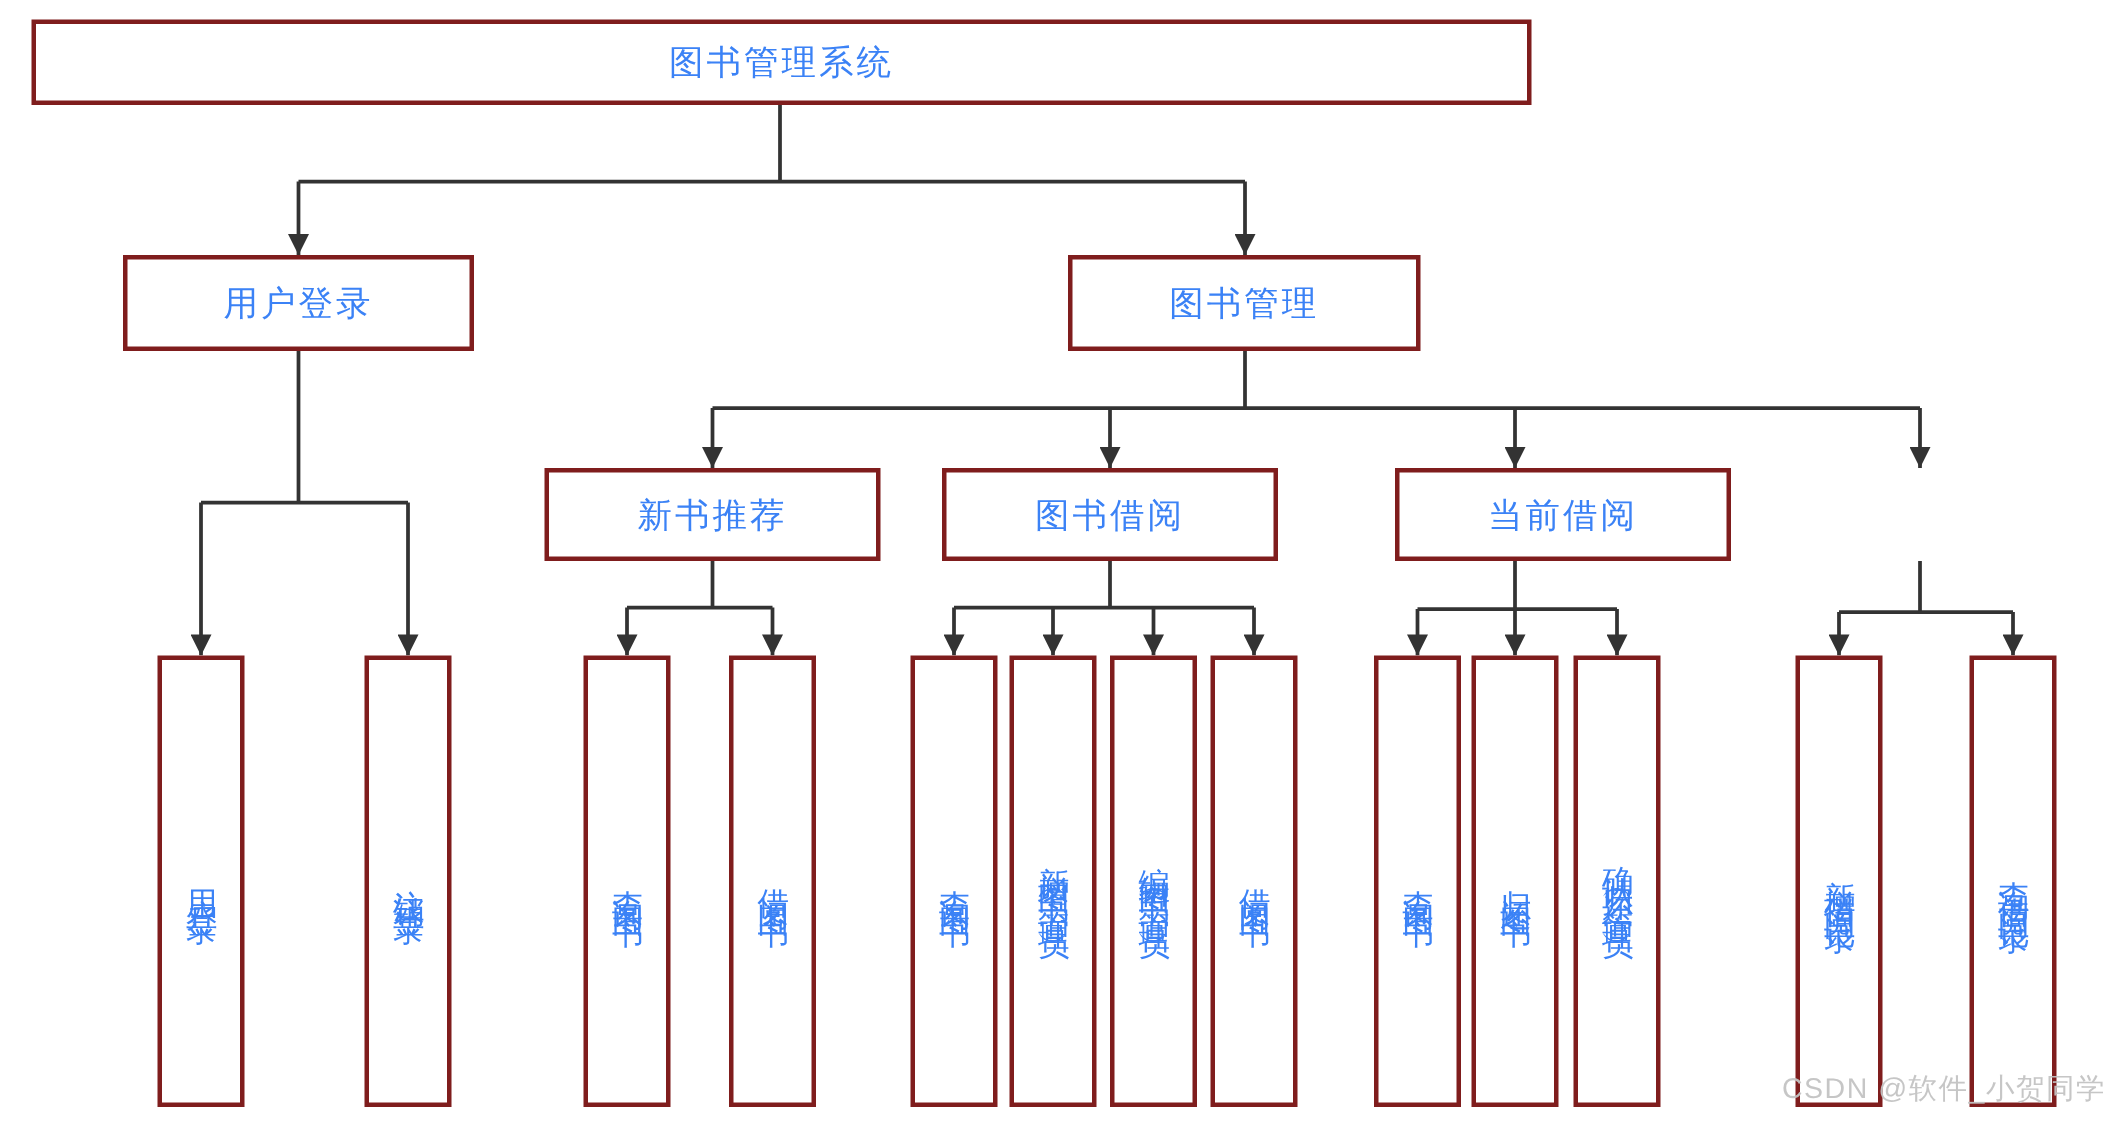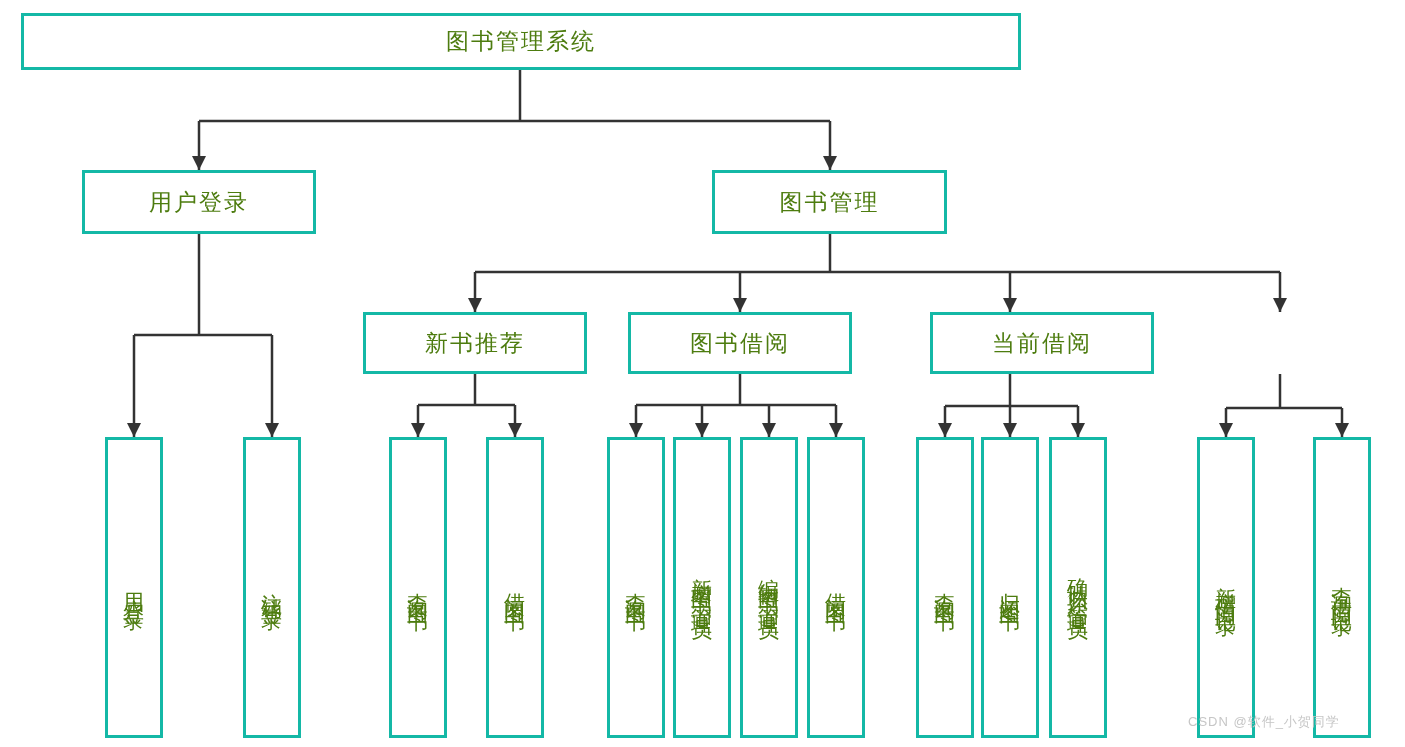--- a/index.html
+++ b/index.html
@@ -19,23 +19,23 @@
     position: absolute;
     left: 0;
     top: 0;
     width: 1405px;
     height: 747px;
     z-index: 1;
   }
   .box {
     position: absolute;
     box-sizing: border-box;
-    border: 3px solid #14b8a6;
+    border: 3px solid #7f1d1d;
     background: #ffffff;
-    color: #4d7c0f;
+    color: #3b82f6;
     display: flex;
     align-items: center;
     justify-content: center;
     z-index: 2;
   }
   .hbox {
     font-size: 23px;
     letter-spacing: 2px;
   }
   .hbox span {
@@ -51,21 +51,21 @@
   }
   
   .root-box  { left: 21px;  top: 13px;  width: 1000px; height: 57px; }
   .l2-box    { top: 170px; height: 64px; }
   .l3-box    { top: 312px; width: 224px; height: 62px; }
   .l4-box    { top: 437px; width: 58px;  height: 301px; }
   .watermark {
     position: absolute;
     left: 1188px;
     top: 713px;
-    font-size: 13px;
+    font-size: 19px;
     color: rgba(195,195,195,0.95);
     letter-spacing: 1px;
     white-space: nowrap;
     z-index: 5;
   }
 </style>
 </head>
 <body>
 
 <div class="canvas">

